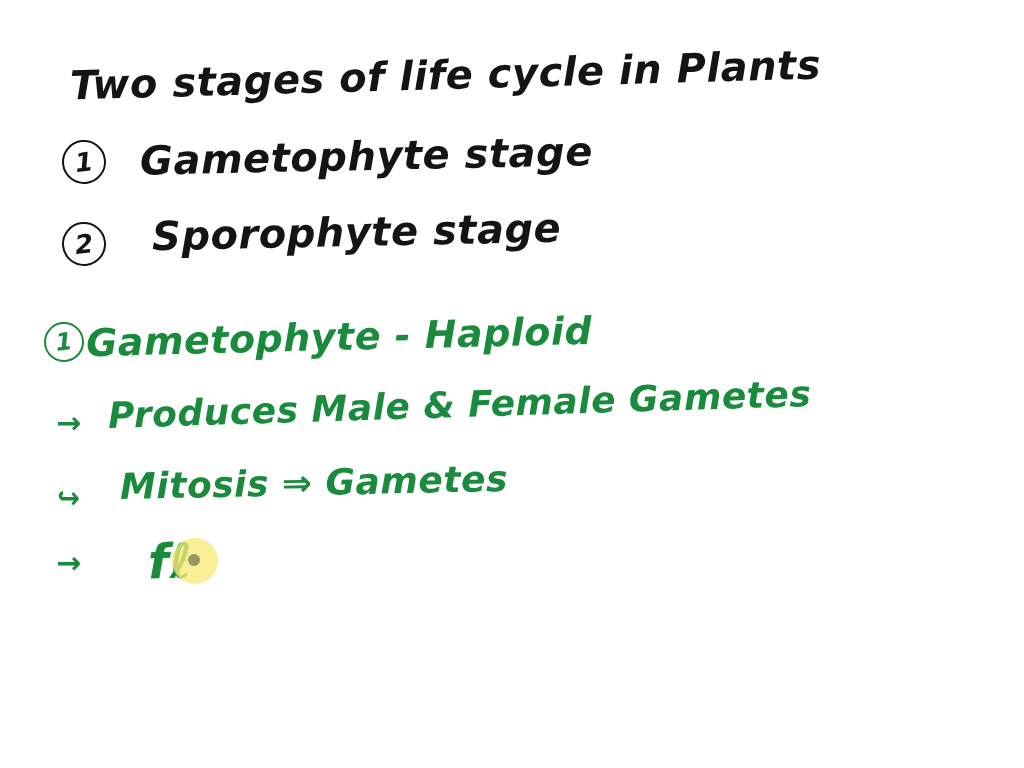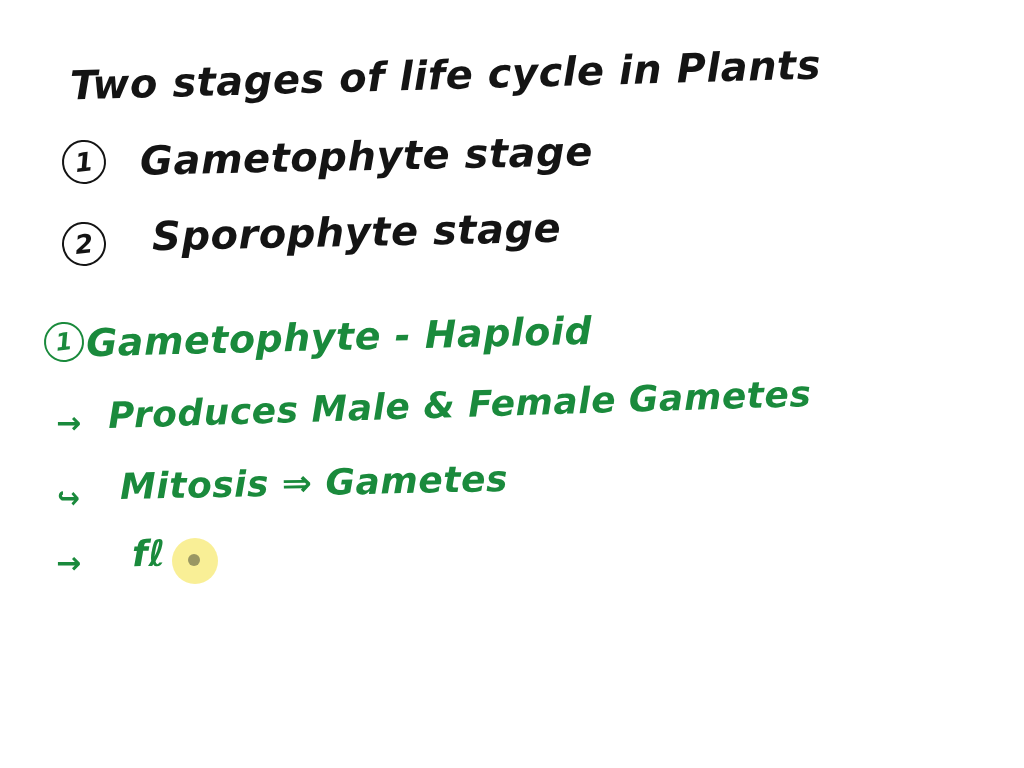--- a/index.html
+++ b/index.html
@@ -94,23 +94,23 @@
     font-size: 36px;
     transform: rotate(-1.8deg);
   }
   .line-g2 {
     left: 120px;
     top: 462px;
     font-size: 36px;
     transform: rotate(-1.2deg);
   }
   .line-g3 {
-    left: 132px;
+    left: 148px;
     top: 533px;
-    font-size: 36px;
+    font-size: 48px;
     transform: rotate(-1deg);
   }
   .arrow {
     position: absolute;
     color: #1a8a3c;
     font-family: "DejaVu Sans", sans-serif;
     font-size: 30px;
     font-weight: 700;
   }
   .arrow.a1 { left: 56px; top: 405px; }

